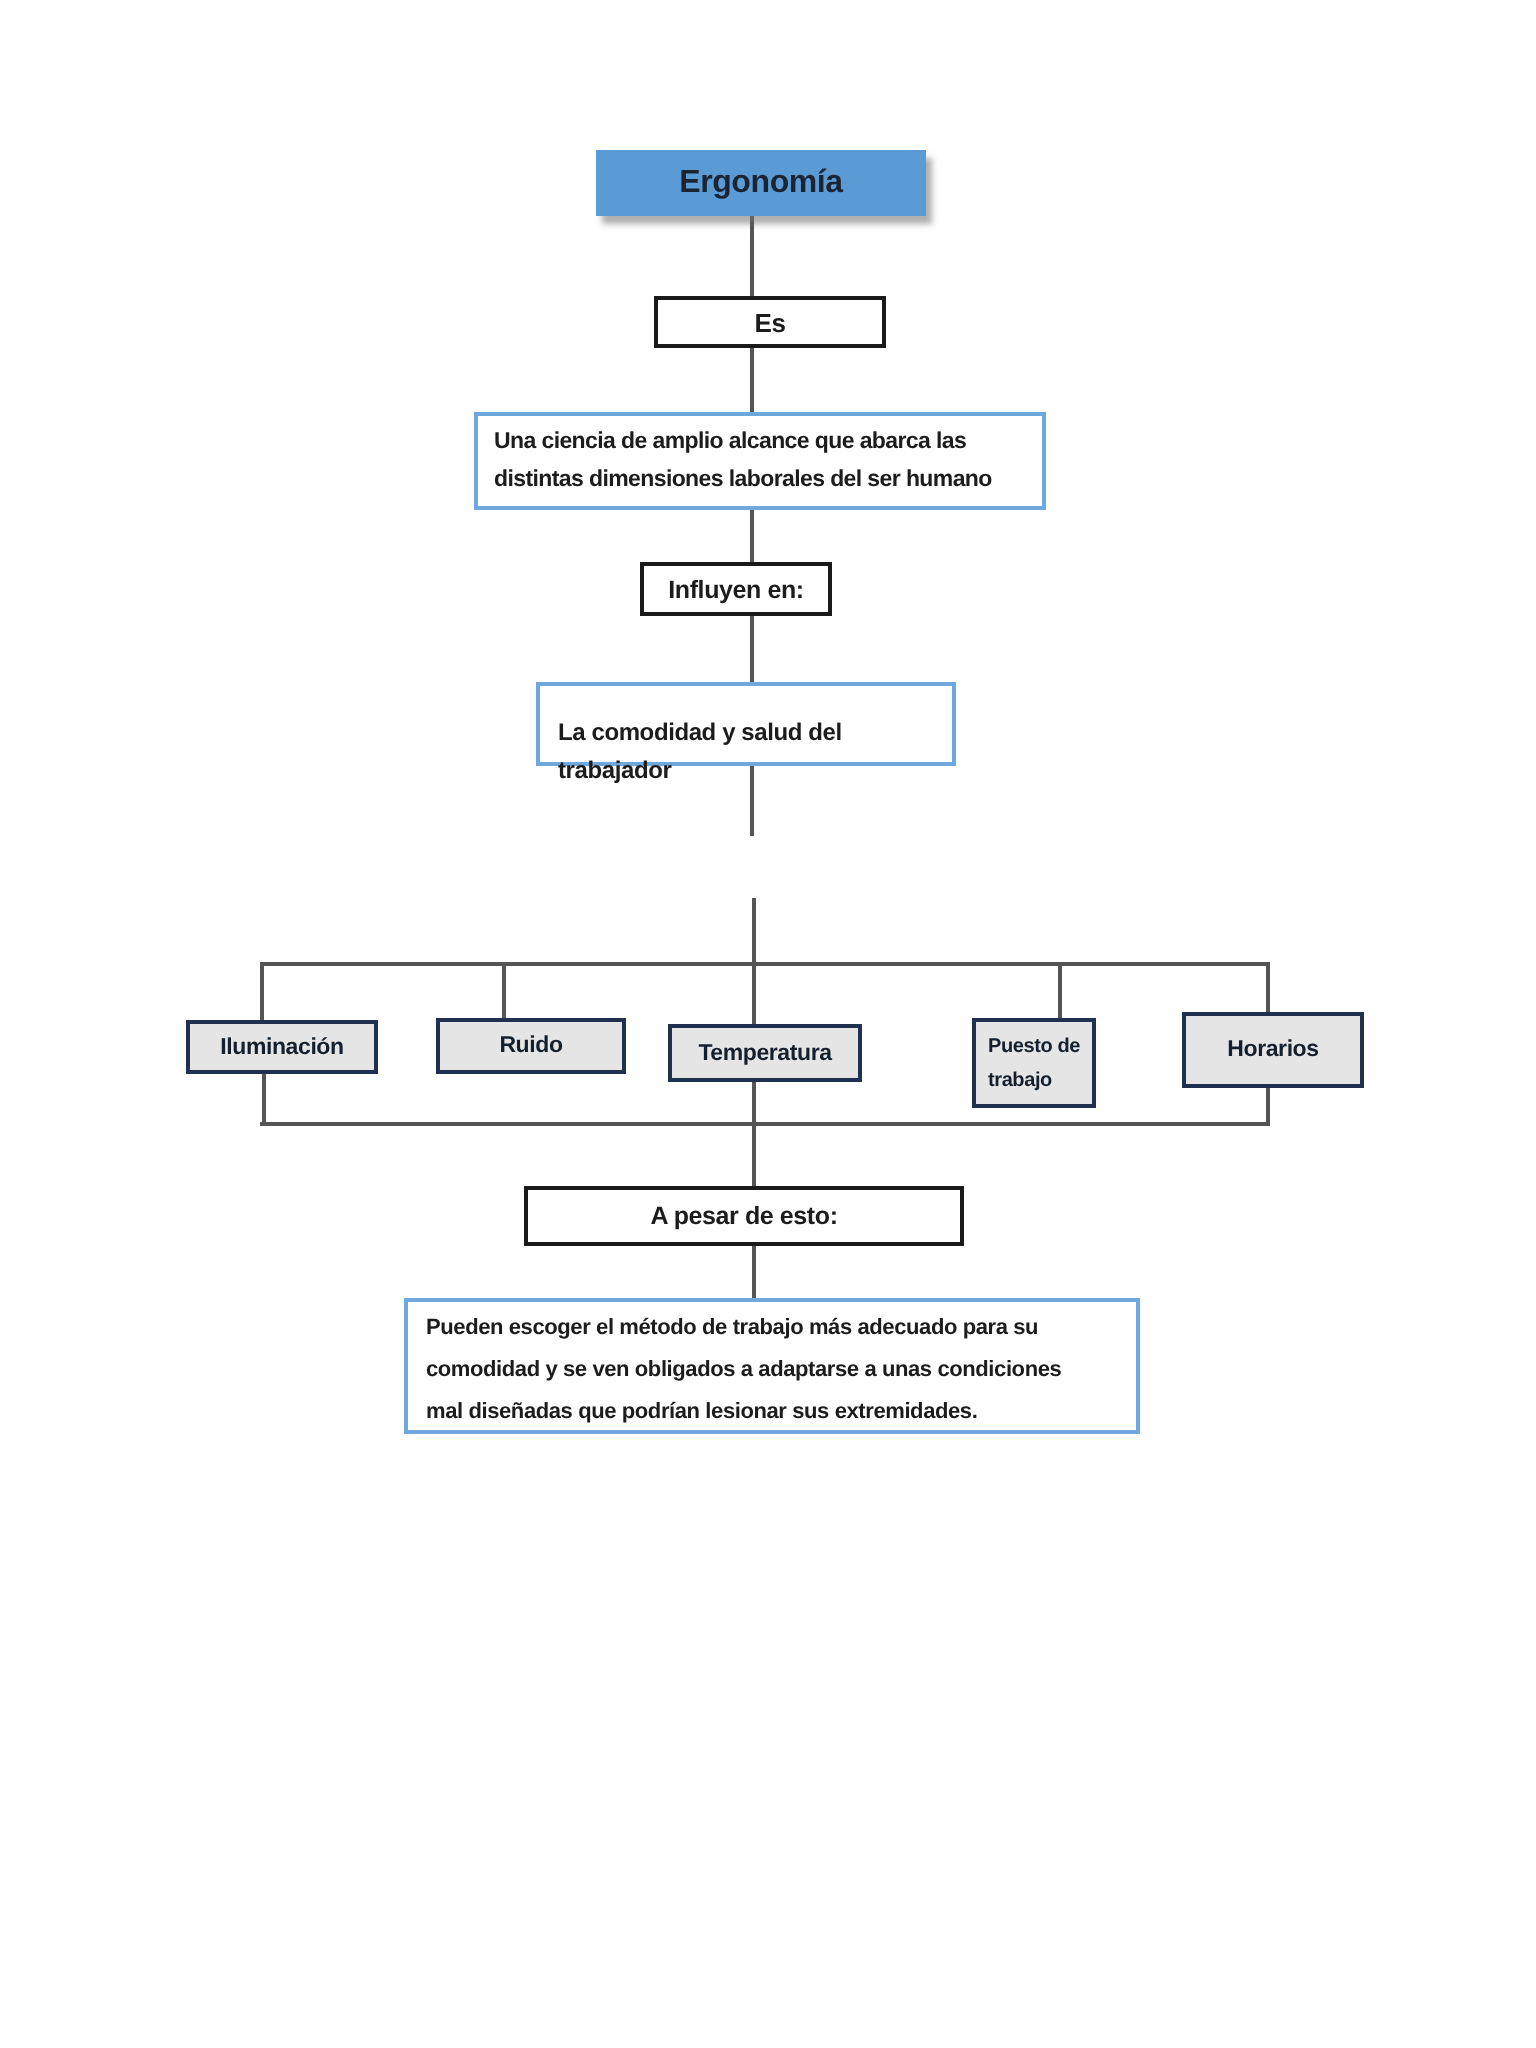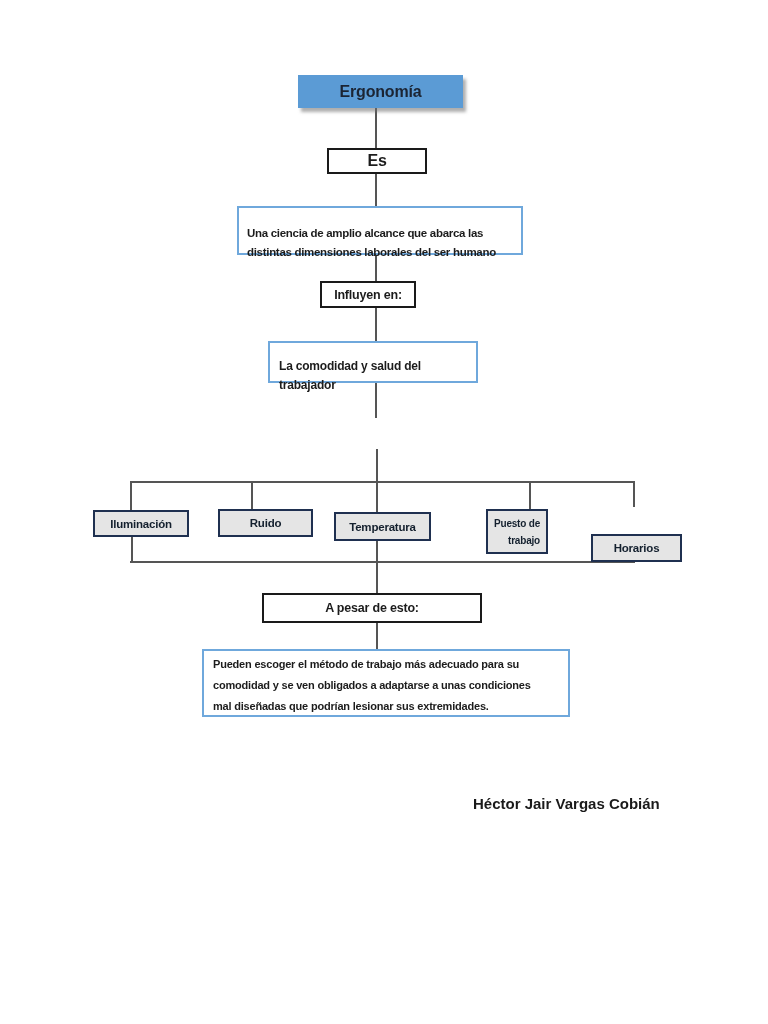--- a/index.html
+++ b/index.html
@@ -9,21 +9,21 @@
     position:relative; overflow:hidden;
   }
   .canvas { position:absolute; left:0; top:0; width:768px; height:1024px; background:#ffffff; }
 
   .node {
     position:absolute; box-sizing:border-box;
     font-weight:bold; color:#1c1c1c;
     white-space:pre; letter-spacing:-0.2px;
   }
   .centered {
-    display:flex; align-items:center; justify-content:center; text-align:right;
+    display:flex; align-items:center; justify-content:center; text-align:left;
   }
   .black-border { border:2px solid #1a1a1a; background:#ffffff; }
   .blue-border  { border:2px solid #6fa8dc; background:#ffffff; }
   .blue-fill    { background:#e5e5e5; border:2px solid #1f3050; color:#14202e; }
 
   .title-node {
     background:#5b9bd5; border:none; color:#1b2433;
     box-shadow:3px 4px 3px rgba(110,110,110,0.55);
     font-size:16px;
   }
@@ -58,43 +58,42 @@
 
   <div class="vline" style="left:131px;top:536px;height:27px"></div>
   <div class="vline" style="left:376px;top:540px;height:23px"></div>
   <div class="vline" style="left:633px;top:535px;height:28px"></div>
   <div class="hline" style="left:130px;top:561px;width:505px"></div>
   <div class="vline" style="left:376px;top:563px;height:31px"></div>
   <div class="vline" style="left:376px;top:622px;height:28px"></div>
 
   <div class="node centered title-node" style="left:298px;top:75px;width:165px;height:33px">Ergonomía</div>
 
-  <div class="node centered black-border" style="left:327px;top:148px;width:100px;height:26px;font-size:16px">Es</div>
+  <div class="node centered black-border" style="left:327px;top:148px;width:116px;height:26px;font-size:13px">Es</div>
 
-  <div class="node blue-border" style="left:237px;top:206px;width:286px;height:49px;font-size:11.5px;line-height:19px;padding:16px 8px;letter-spacing:-0.3px">Una ciencia de amplio alcance que abarca las
+  <div class="node blue-border" style="left:237px;top:206px;width:286px;height:49px;font-size:11.5px;line-height:19px;padding:4px 8px;letter-spacing:-0.3px">Una ciencia de amplio alcance que abarca las
 distintas dimensiones laborales del ser humano</div>
 
   <div class="node centered black-border" style="left:320px;top:281px;width:96px;height:27px;font-size:12.5px">Influyen en:</div>
 
   <div class="node blue-border" style="left:268px;top:341px;width:210px;height:42px;font-size:12px;line-height:19px;padding:14px 9px">La comodidad y salud del
 trabajador</div>
 
 
   <div class="node centered blue-fill" style="left:93px;top:510px;width:96px;height:27px;font-size:11.5px">Iluminación</div>
 
   <div class="node centered blue-fill" style="left:218px;top:509px;width:95px;height:28px;font-size:11.5px">Ruido</div>
 
   <div class="node centered blue-fill" style="left:334px;top:512px;width:97px;height:29px;font-size:11.5px">Temperatura</div>
 
   <div class="node centered blue-fill" style="left:486px;top:509px;width:62px;height:45px;font-size:10px;line-height:17px">Puesto de
 trabajo</div>
 
-  <div class="node centered blue-fill" style="left:591px;top:534px;width:91px;height:28px;font-size:11.5px">Horarios</div>
+  <div class="node centered blue-fill" style="left:591px;top:506px;width:91px;height:38px;font-size:11.5px">Horarios</div>
 
   <div class="node centered black-border" style="left:262px;top:593px;width:220px;height:30px;font-size:12.5px">A pesar de esto:</div>
 
   <div class="node blue-border" style="left:202px;top:649px;width:368px;height:68px;font-size:11px;line-height:21px;padding:3px 9px;letter-spacing:-0.2px">Pueden escoger el método de trabajo más adecuado para su
 comodidad y se ven obligados a adaptarse a unas condiciones
 mal diseñadas que podrían lesionar sus extremidades.</div>
 
-  <div class="author" style="left:473px;top:795px">Héctor Jair Vargas Cobián</div>
 
 </div>
 
 </body></html>

